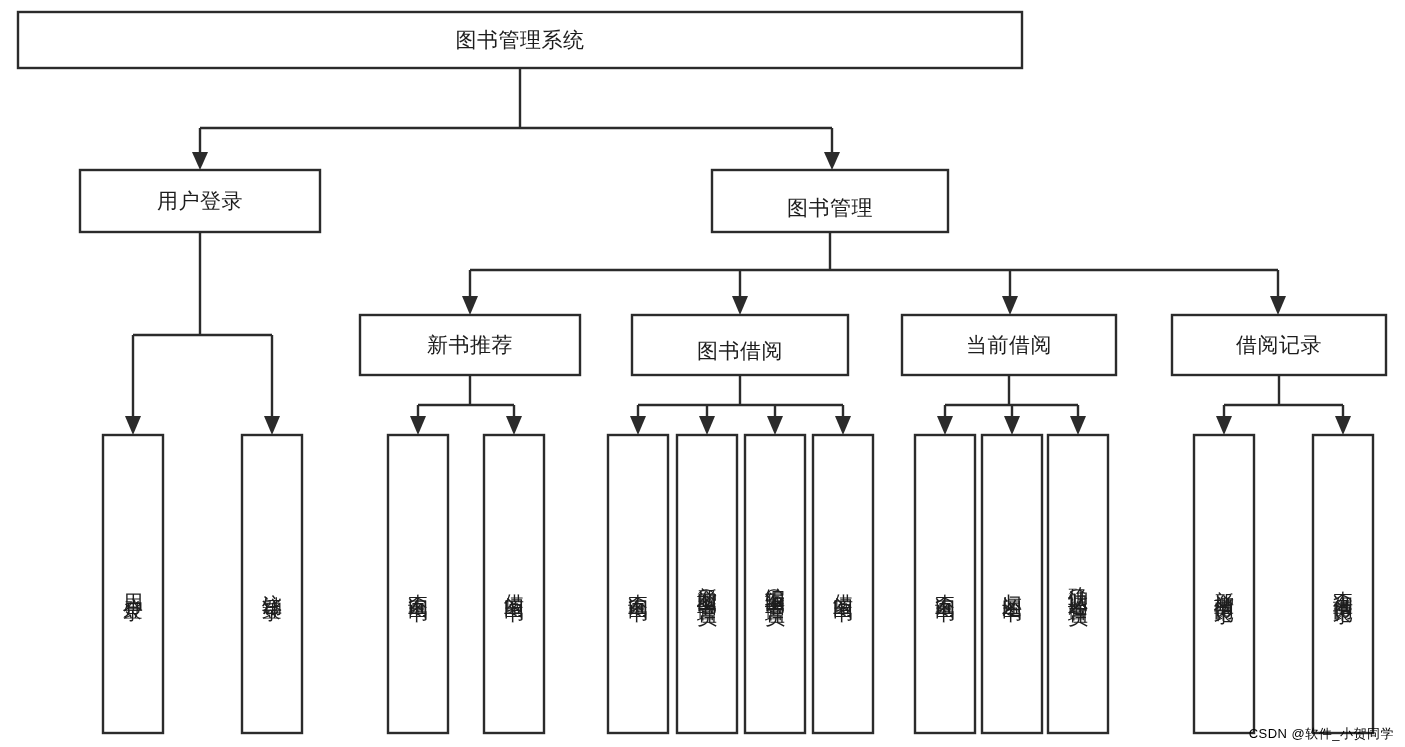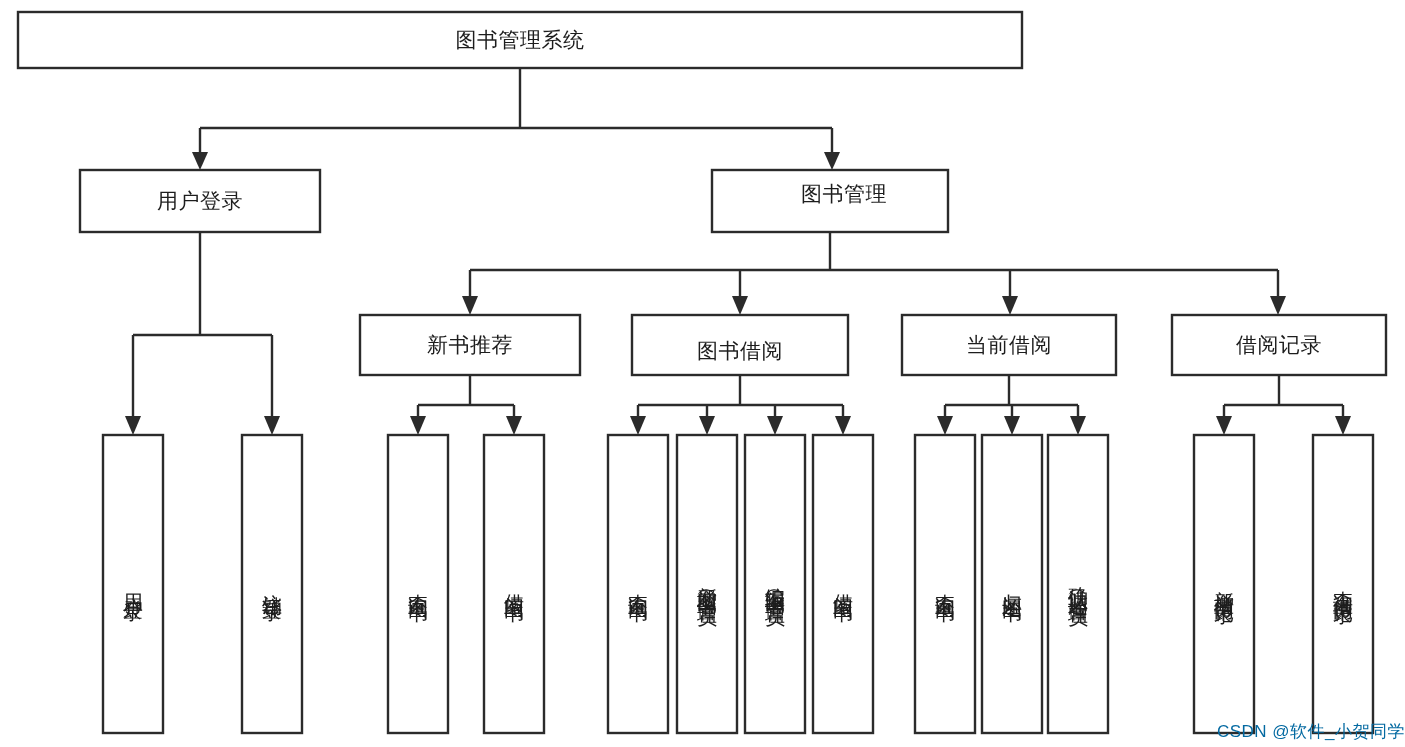--- a/index.html
+++ b/index.html
@@ -57,24 +57,24 @@
   }
   .node-label.vertical {
     writing-mode: vertical-rl;
     text-orientation: upright;
     font-size: 20px;
     letter-spacing: 3px;
     white-space: nowrap;
   }
   .watermark {
     position: absolute;
-    right: 0;
+    right: 11px;
     bottom: 4px;
-    color: #0369a1;
-    font-size: 17px;
+    color: #000000;
+    font-size: 13px;
     font-family: "Liberation Sans", "DejaVu Sans", sans-serif;
     letter-spacing: 0.5px;
     white-space: nowrap;
   }
 </style>
 </head>
 <body>
 
 <div id="diagram-root">
 
@@ -138,21 +138,21 @@
     <rect class="node-box" x="982" y="435" width="60" height="298"></rect>
     <rect class="node-box" x="1048" y="435" width="60" height="298"></rect>
 
     <rect class="node-box" x="1194" y="435" width="60" height="298"></rect>
     <rect class="node-box" x="1313" y="435" width="60" height="298"></rect>
   </svg>
 
   <div class="node-label" style="left:18px; top:12px; width:1004px; height:56px;border-radius:10px;">图书管理系统</div>
 
   <div class="node-label" style="left:80px; top:170px; width:240px; height:62px;">用户登录</div>
-  <div class="node-label" style="left:712px; top:156px; width:236px; height:76px;margin-left:14px;">图书管理</div>
+  <div class="node-label" style="left:712px; top:170px; width:236px; height:76px;">图书管理</div>
 
   <div class="node-label" style="left:360px; top:315px; width:220px; height:60px;border-radius:25px;">新书推荐</div>
   <div class="node-label" style="left:632px; top:315px; width:216px; height:60px;margin-top:6px;">图书借阅</div>
   <div class="node-label" style="left:902px; top:315px; width:214px; height:60px;text-align:center;">当前借阅</div>
   <div class="node-label" style="left:1172px; top:315px; width:214px; height:60px;">借阅记录</div>
 
   <div class="node-label vertical" style="left:103px; top:435px; width:60px; height:298px;">用户登录</div>
   <div class="node-label vertical" style="left:242px; top:435px; width:60px; height:298px;">注销登录</div>
 
   <div class="node-label vertical" style="left:388px; top:435px; width:60px; height:298px;">查询图书</div>

